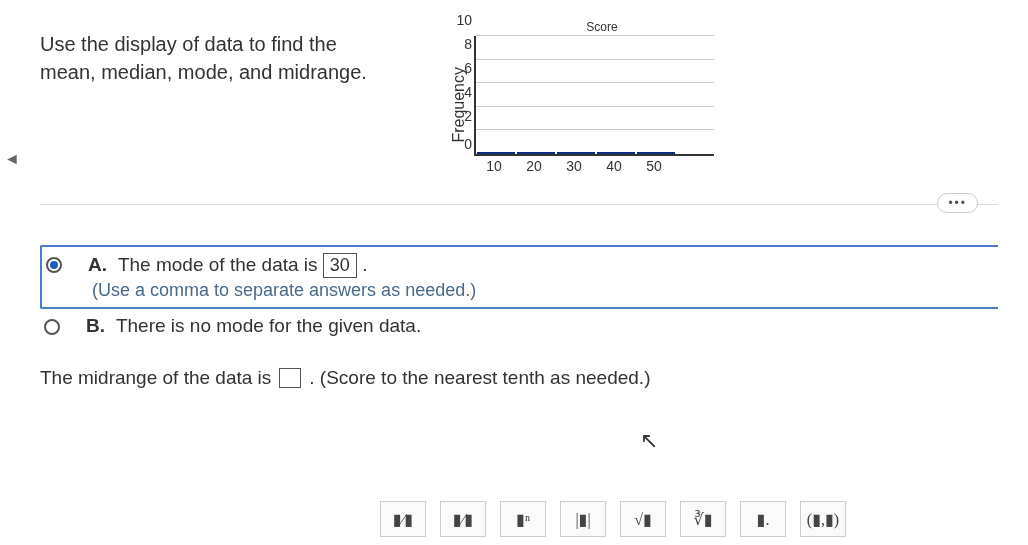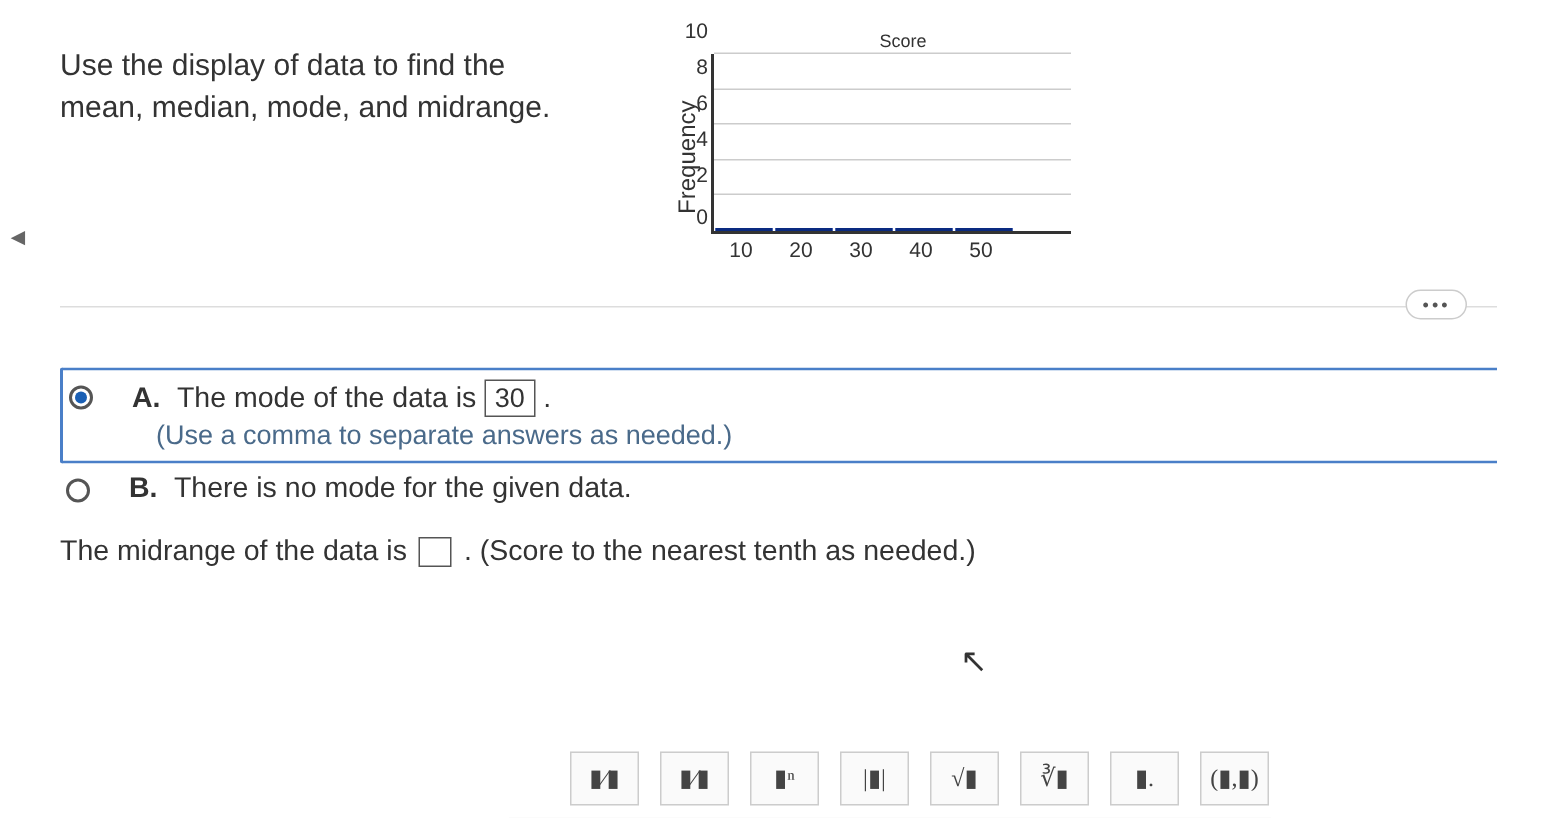--- a/index.html
+++ b/index.html
@@ -168,24 +168,24 @@
     padding: 1px 6px;
     min-width: 28px;
     text-align: center;
     font-size: 18px;
   }
   .answer-box.empty { min-width: 22px; min-height: 20px; }
   .hint {
     color: #4a6a8a;
     font-size: 18px;
     margin-top: 2px;
-    margin-left: 16px;
+    margin-left: 4px;
   }
   .midrange-row {
-    margin-top: 14px;
+    margin-top: 24px;
     font-size: 19px;
     color: #333;
     display: flex;
     align-items: center;
     gap: 8px;
     flex-wrap: wrap;
   }
   .cursor-icon {
     position: absolute;
     font-size: 22px;

